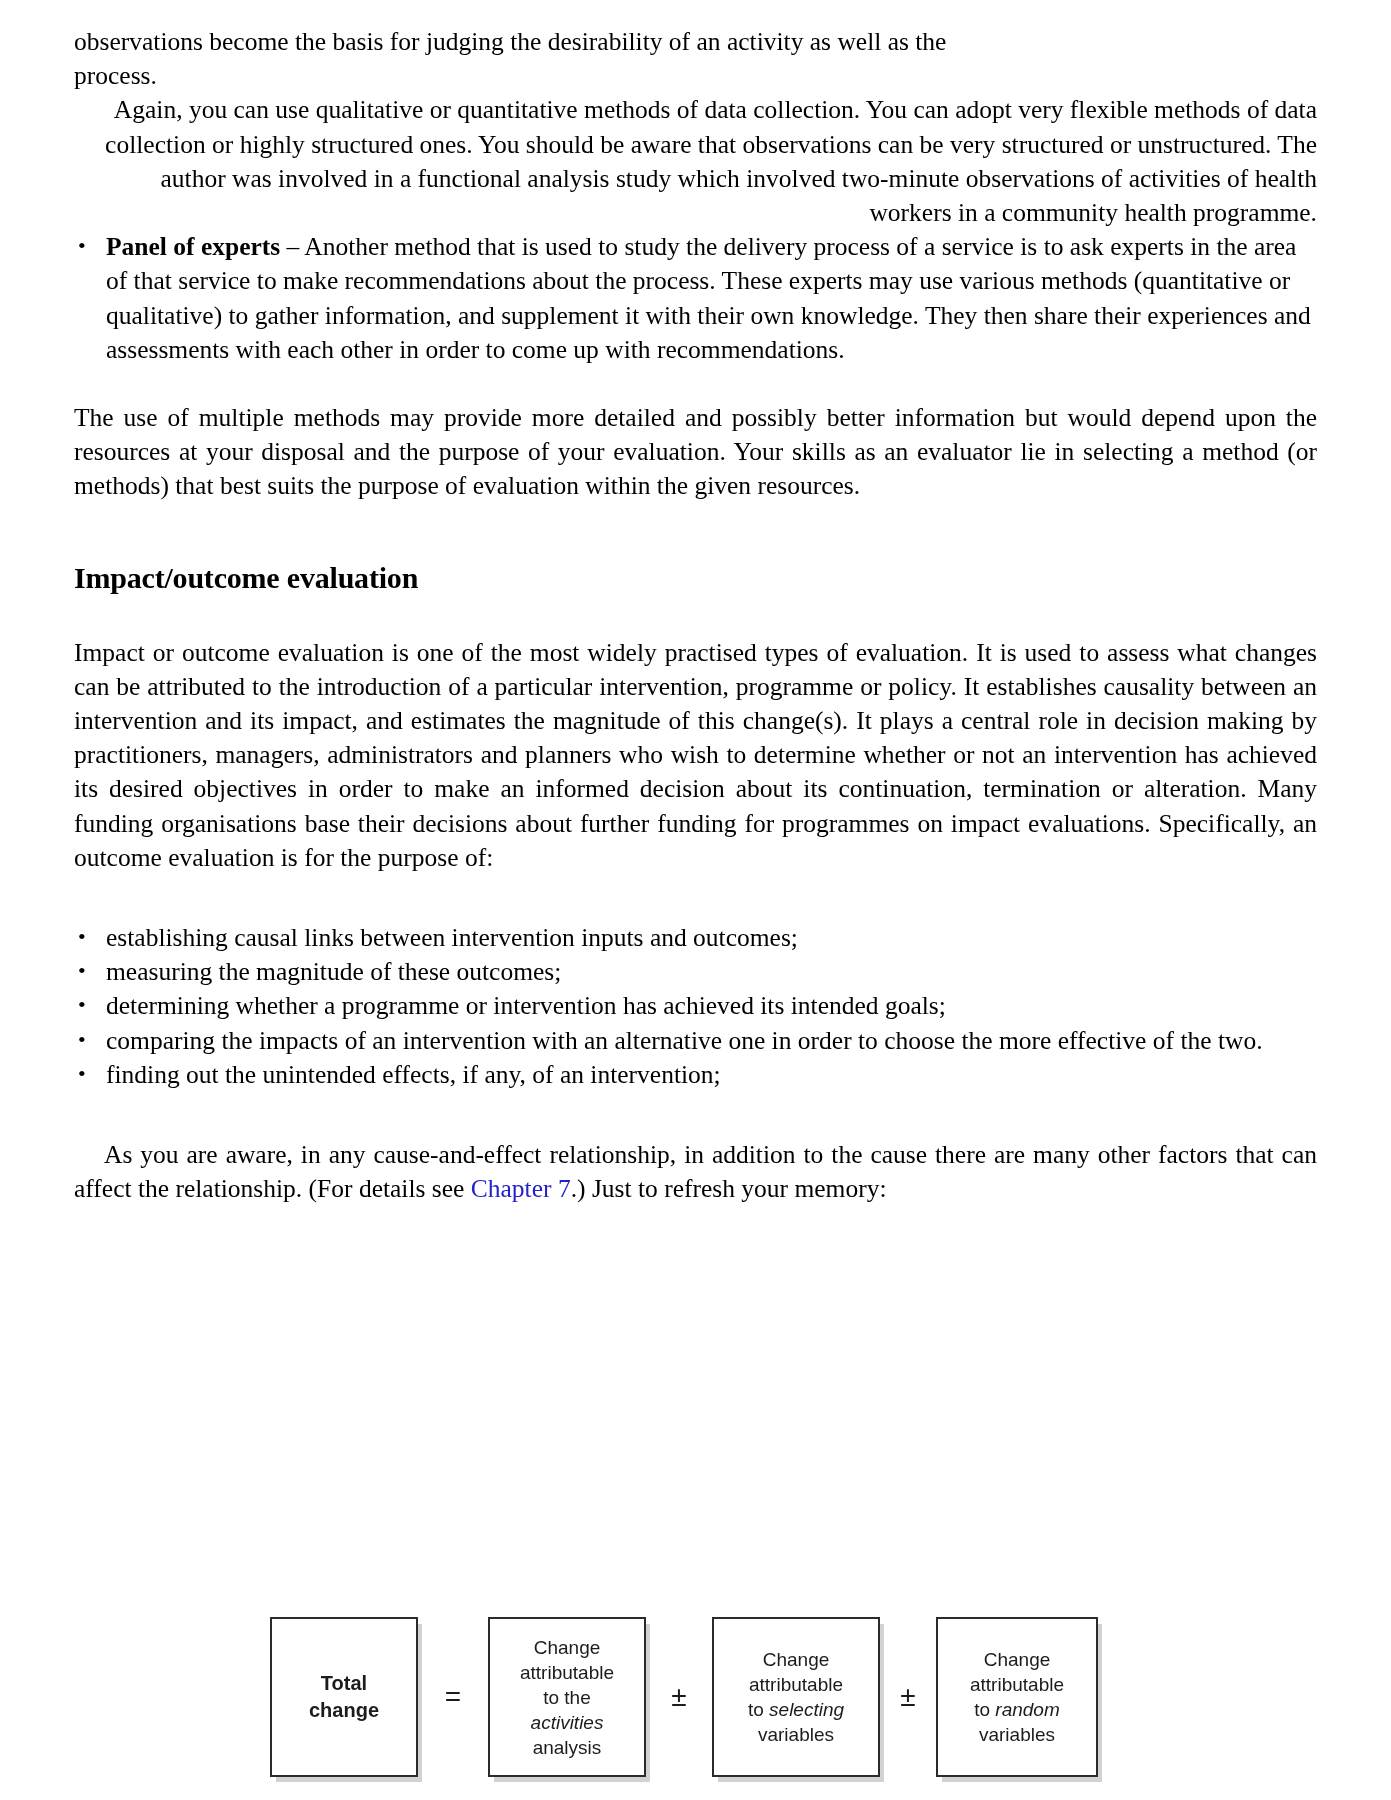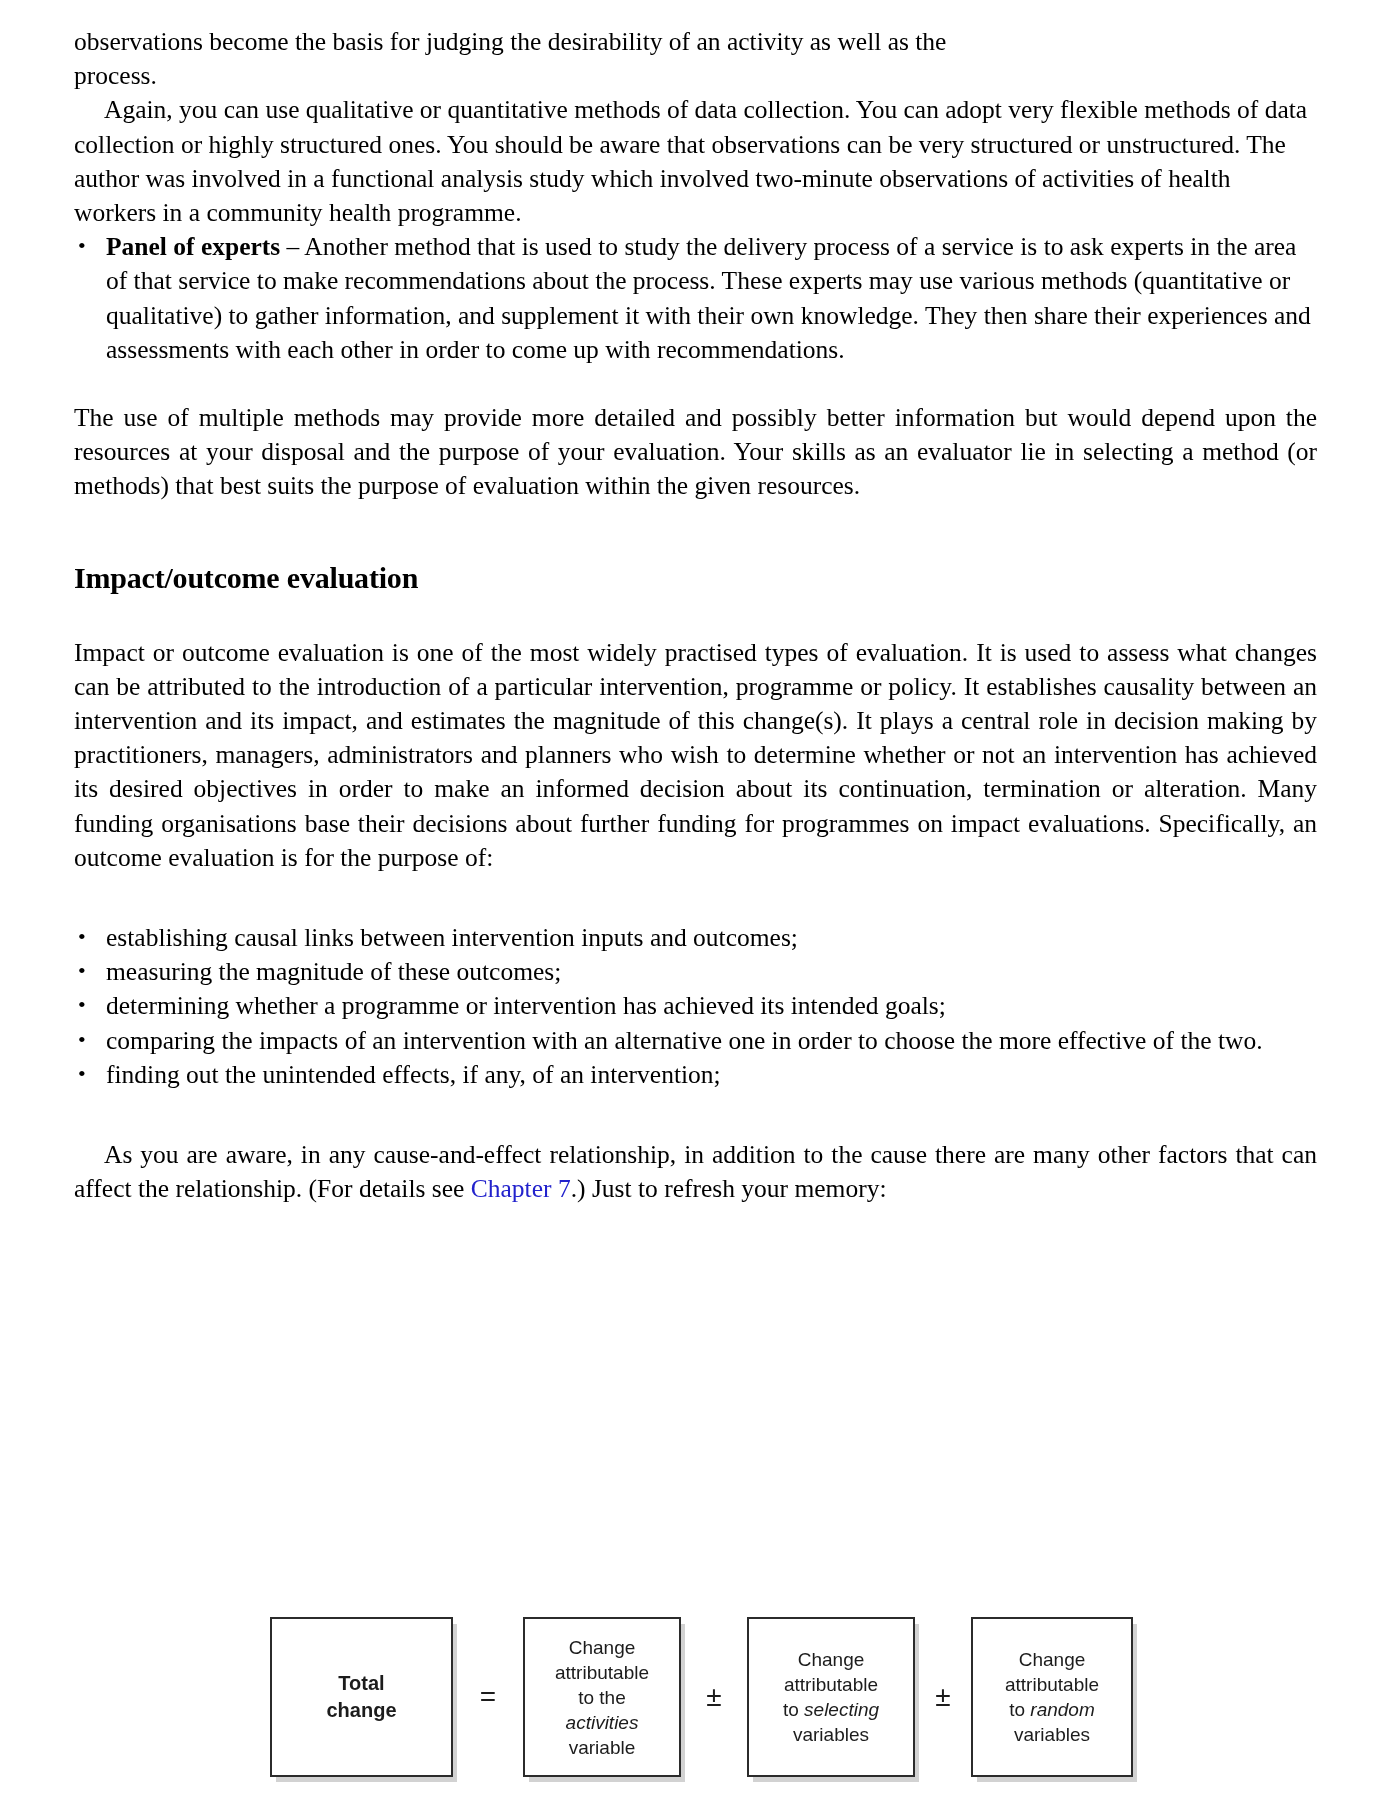--- a/index.html
+++ b/index.html
@@ -28,21 +28,21 @@
     left: 74px;
     top: 8px;
     width: 1243px;
   }
 
   
   .para {
     font-size: 25.5px;
     line-height: 34.2px;
     margin: 0;
-    text-align: left;
+    text-align: right;
   }
   .para.justify {
     text-align: justify;
     text-justify: inter-word;
   }
   .indent-first {
     text-indent: 30px;
   }
 
   
@@ -119,21 +119,21 @@
     text-align: center;
     height: 160px;
     flex: 0 0 auto;
   }
   .eq-box .bx-text {
     font-size: 19px;
     line-height: 25px;
     color: #1c1c1c;
     padding: 0 6px;
   }
-  .eq-box.b1 { width: 183px; }
+  .eq-box.b1 { width: 148px; }
   .eq-box.b2 { width: 158px; }
   .eq-box.b3 { width: 168px; }
   .eq-box.b4 { width: 162px; }
   .eq-box.b1 .bx-text {
     font-weight: bold;
     font-size: 20px;
     line-height: 27px;
   }
   .eq-op {
     flex: 0 0 auto;
@@ -207,21 +207,21 @@
     </div>
 
     <div class="eq-op op-eq">=</div>
 
     <div class="eq-box b2">
       <div class="bx-text">
         <span>Change</span><br>
         <span>attributable</span><br>
         <span>to the</span><br>
         <span class="it">activities</span><br>
-        <span>variable</span>
+        <span>analysis</span>
       </div>
     </div>
 
     <div class="eq-op op-pm1">±</div>
 
     <div class="eq-box b3">
       <div class="bx-text">
         <span>Change</span><br>
         <span>attributable</span><br>
         <span>to <span class="it">selecting</span></span><br>

